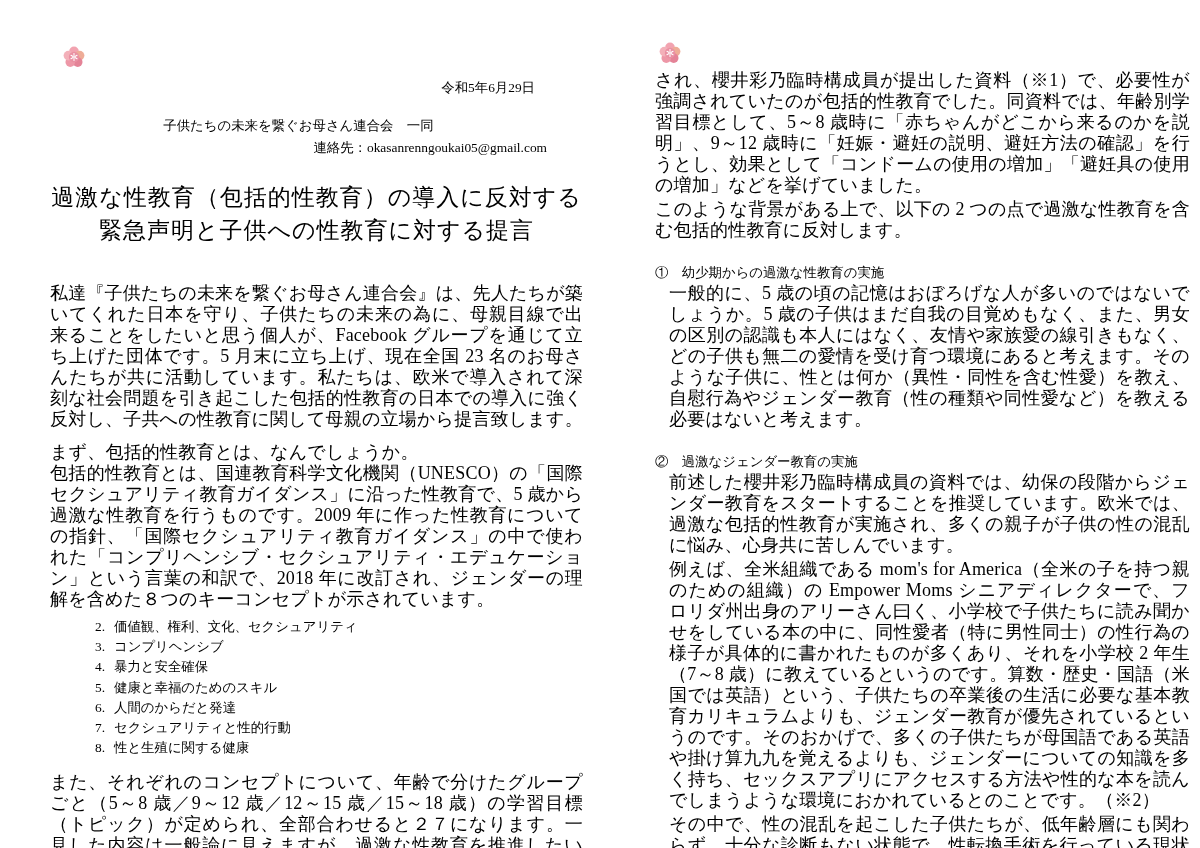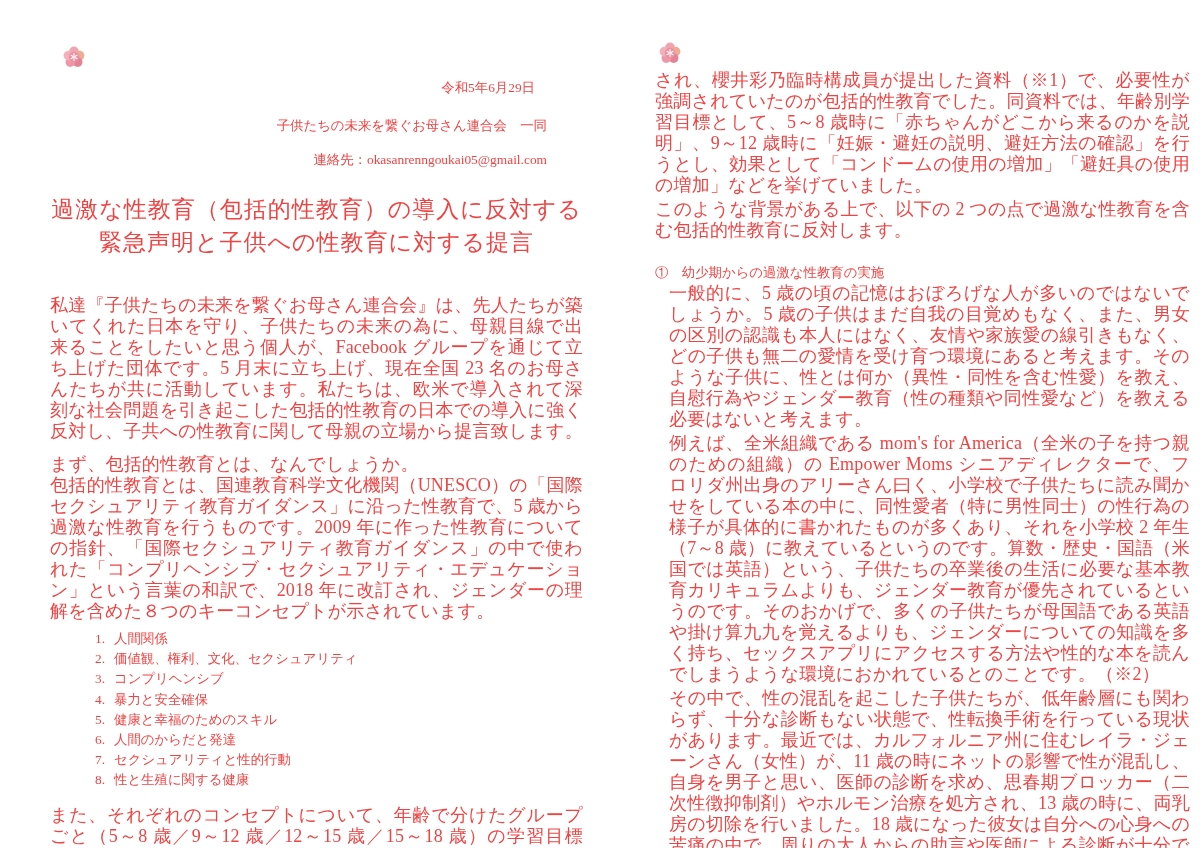--- a/index.html
+++ b/index.html
@@ -9,21 +9,21 @@
     height: 848px;
     background: #ffffff;
     overflow: hidden;
   }
   .sheet {
     position: relative;
     width: 1200px;
     height: 848px;
     background: #ffffff;
     font-family: "Liberation Serif", "DejaVu Serif", serif;
-    color: #ef4444;
+    color: #000000;
   }
   .col {
     position: absolute;
     top: 36px;
   }
   .col-left  { left: 50px;  width: 533px; }
   .col-right { left: 655px; width: 535px; }
 
   .logo {
     display: block;
@@ -35,22 +35,22 @@
 
   .body-text {
     font-size: 18px;
     line-height: 21px;
     text-align: justify;
     letter-spacing: 0.2px;
   }
   .right-align { text-align: right; }
 
   .date-line    { margin-top: 10px; padding-right: 48px; font-size: 13.4px; line-height: 16px; }
-  .org-line     { margin-top: 22px; padding-right: 36px; font-size: 13.4px; line-height: 16px; }
-  .contact-line { margin-top: 18px;  padding-right: 36px; font-size: 13.4px; line-height: 16px; }
+  .org-line     { margin-top: 22px; padding-right: 36px; font-size: 13.4px; line-height: 16px; text-align: center; }
+  .contact-line { margin-top: 6px;  padding-right: 36px; font-size: 13.4px; line-height: 16px; }
 
   .doc-title {
     margin-top: 25px;
     text-align: center;
     font-size: 23px;
     line-height: 33px;
     font-weight: 500;
     letter-spacing: 1px;
   }
 
@@ -115,21 +115,20 @@
     </div>
 
     <p class="para body-text" style="margin-top:36px">私達『子供たちの未来を繋ぐお母さん連合会』は、先人たちが築いてくれた日本を守り、子供たちの未来の為に、母親目線で出来ることをしたいと思う個人が、Facebook グループを通じて立ち上げた団体です。5 月末に立ち上げ、現在全国 23 名のお母さんたちが共に活動しています。私たちは、欧米で導入されて深刻な社会問題を引き起こした包括的性教育の日本での導入に強く反対し、子共への性教育に関して母親の立場から提言致します。</p>
 
     <div class="mt-half" style="">
       <p class="para body-text">まず、包括的性教育とは、なんでしょうか。</p>
       <p class="para body-text">包括的性教育とは、国連教育科学文化機関（UNESCO）の「国際セクシュアリティ教育ガイダンス」に沿った性教育で、5 歳から過激な性教育を行うものです。2009 年に作った性教育についての指針、「国際セクシュアリティ教育ガイダンス」の中で使われた「コンプリヘンシブ・セクシュアリティ・エデュケーション」という言葉の和訳で、2018 年に改訂され、ジェンダーの理解を含めた８つのキーコンセプトが示されています。</p>
     </div>
 
     <div class="concept-list">
-      <div class="concept-item"><span class="concept-num">1.</span><span>人間関係</span></div>
       <div class="concept-item"><span class="concept-num">2.</span><span>価値観、権利、文化、セクシュアリティ</span></div>
       <div class="concept-item"><span class="concept-num">3.</span><span>コンプリヘンシブ</span></div>
       <div class="concept-item"><span class="concept-num">4.</span><span>暴力と安全確保</span></div>
       <div class="concept-item"><span class="concept-num">5.</span><span>健康と幸福のためのスキル</span></div>
       <div class="concept-item"><span class="concept-num">6.</span><span>人間のからだと発達</span></div>
       <div class="concept-item"><span class="concept-num">7.</span><span>セクシュアリティと性的行動</span></div>
       <div class="concept-item"><span class="concept-num">8.</span><span>性と生殖に関する健康</span></div>
     </div>
 
     <p class="para body-text" style="margin-top:14px">また、それぞれのコンセプトについて、年齢で分けたグループごと（5～8 歳／9～12 歳／12～15 歳／15～18 歳）の学習目標（トピック）が定められ、全部合わせると２７になります。一見した内容は一般論に見えますが、過激な性教育を推進したい方々の考えが下地となっています。</p>
@@ -160,20 +159,24 @@
 
     <p class="para body-text" style="margin-top:4px">され、櫻井彩乃臨時構成員が提出した資料（※1）で、必要性が強調されていたのが包括的性教育でした。同資料では、年齢別学習目標として、5～8 歳時に「赤ちゃんがどこから来るのかを説明」、9～12 歳時に「妊娠・避妊の説明、避妊方法の確認」を行うとし、効果として「コンドームの使用の増加」「避妊具の使用の増加」などを挙げていました。</p>
 
     <p class="para body-text mt-line">このような背景がある上で、以下の 2 つの点で過激な性教育を含む包括的性教育に反対します。</p>
 
     <div class="point-block">
       <div class="point-heading">①　幼少期からの過激な性教育の実施</div>
       <p class="para body-text indent-body">一般的に、5 歳の頃の記憶はおぼろげな人が多いのではないでしょうか。5 歳の子供はまだ自我の目覚めもなく、また、男女の区別の認識も本人にはなく、友情や家族愛の線引きもなく、どの子供も無二の愛情を受け育つ環境にあると考えます。そのような子供に、性とは何か（異性・同性を含む性愛）を教え、自慰行為やジェンダー教育（性の種類や同性愛など）を教える必要はないと考えます。</p>
     </div>
 
+    <div class="point-block">
+      <div class="point-heading">②　過激なジェンダー教育の実施</div>
+      <p class="para body-text indent-body">前述した櫻井彩乃臨時構成員の資料では、幼保の段階からジェンダー教育をスタートすることを推奨しています。欧米では、過激な包括的性教育が実施され、多くの親子が子供の性の混乱に悩み、心身共に苦しんでいます。</p>
+    </div>
 
     <p class="para body-text indent-body mt-line">例えば、全米組織である mom's for America（全米の子を持つ親のための組織）の Empower Moms シニアディレクターで、フロリダ州出身のアリーさん曰く、小学校で子供たちに読み聞かせをしている本の中に、同性愛者（特に男性同士）の性行為の様子が具体的に書かれたものが多くあり、それを小学校 2 年生（7～8 歳）に教えているというのです。算数・歴史・国語（米国では英語）という、子供たちの卒業後の生活に必要な基本教育カリキュラムよりも、ジェンダー教育が優先されているというのです。そのおかげで、多くの子供たちが母国語である英語や掛け算九九を覚えるよりも、ジェンダーについての知識を多く持ち、セックスアプリにアクセスする方法や性的な本を読んでしまうような環境におかれているとのことです。（※2）</p>
 
     <p class="para body-text indent-body mt-line">その中で、性の混乱を起こした子供たちが、低年齢層にも関わらず、十分な診断もない状態で、性転換手術を行っている現状があります。最近では、カルフォルニア州に住むレイラ・ジェーンさん（女性）が、11 歳の時にネットの影響で性が混乱し、自身を男子と思い、医師の診断を求め、思春期ブロッカー（二次性徴抑制剤）やホルモン治療を処方され、13 歳の時に、両乳房の切除を行いました。18 歳になった彼女は自分への心身への苦痛の中で、周りの大人からの助言や医師による診断が十分でなかったとして、病院側と裁判で争っています（※3）</p>
 
   </div>
 
 </div>
 
 </body></html>

